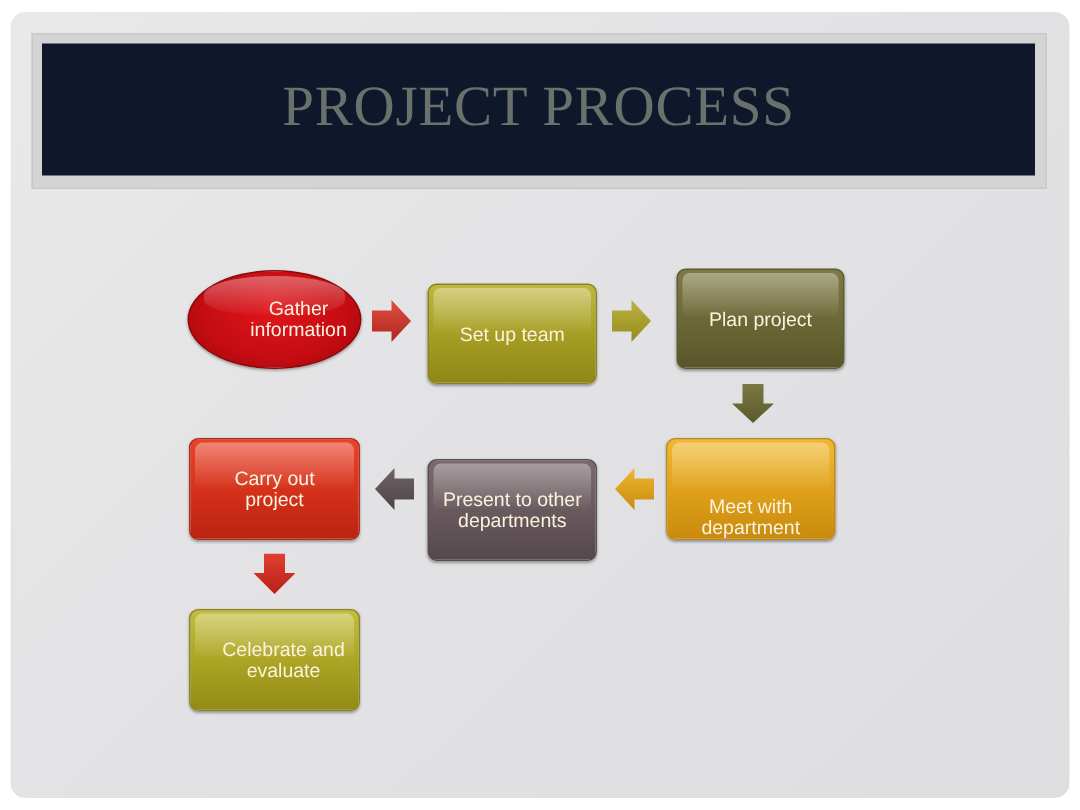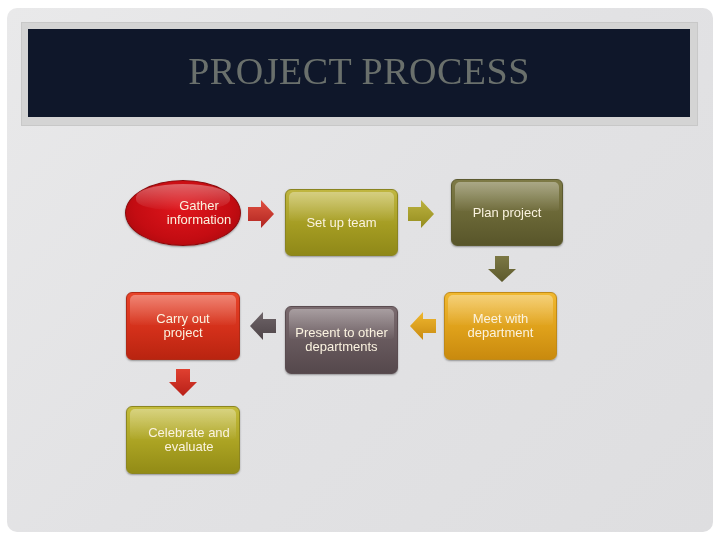--- a/index.html
+++ b/index.html
@@ -10,21 +10,21 @@
   .title-text { font-family:"Liberation Serif", "DejaVu Serif", serif; font-size:38px; color:#6a706c; letter-spacing:0.5px; margin-top:-4px; }
 
   .node { position:absolute; display:flex; align-items:center; justify-content:center; text-align:center; color:#fbf3e0; font-size:13px; line-height:14px; box-sizing:border-box; border-radius:6px; box-shadow:0 1px 2px rgba(0,0,0,0.35); }
   .node::before { content:""; position:absolute; left:3px; right:3px; top:2px; height:45%; border-radius:5px 5px 3px 3px; background:linear-gradient(180deg,rgba(255,255,255,0.35),rgba(255,255,255,0.02)); pointer-events:none; }
   .node span { position:relative; }
 
   .n-gather { left:125px; top:180px; width:116px; height:66px; border-radius:50%; background:radial-gradient(ellipse at 50% 40%, #e0161c 0%, #c40c12 60%, #9c070b 100%); border:1px solid #8a0a0c; }
   .n-gather::before { border-radius:50% 50% 40% 40%; left:10px; right:10px; top:3px; height:40%; }
   .n-setup { left:285px; top:189px; width:113px; height:67px; background:linear-gradient(180deg,#c0b640 0%,#a49c22 55%,#8f8818 100%); border:1px solid #8a8420; }
   .n-plan { left:451px; top:179px; width:112px; height:67px; background:linear-gradient(180deg,#7e7a46 0%,#6a6736 55%,#58552a 100%); border:1px solid #5c5a30; }
-  .n-meet { left:444px; top:292px; width:113px; height:68px; background:linear-gradient(180deg,#f0b830 0%,#dea01a 55%,#c98a0e 100%); border:1px solid #c08a18; }
+  .n-meet { left:444px; top:292px; width:113px; height:68px; background:linear-gradient(180deg,#f0b830 0%,#dea01a 55%,#c98a0e 100%); border:1px solid #c08a18;align-items:flex-end; }
   .n-present { left:285px; top:292px; width:113px; height:68px; background:linear-gradient(180deg,#7a6a6e 0%,#66585c 55%,#55484c 100%); border:1px solid #5a4c50;margin-top:14px; }
   .n-carry { left:126px; top:292px; width:114px; height:68px; background:linear-gradient(180deg,#e8442a 0%,#d3301a 55%,#b92410 100%); border:1px solid #b02a16; }
   .n-celebrate { left:126px; top:406px; width:114px; height:68px; background:linear-gradient(180deg,#c4bc3c 0%,#aaa222 55%,#928b16 100%); border:1px solid #8c8620;justify-content:flex-end; }
 
   .arrow { position:absolute; }
   .arrow svg { display:block; }
 </style>
 </head>
 <body>
 

